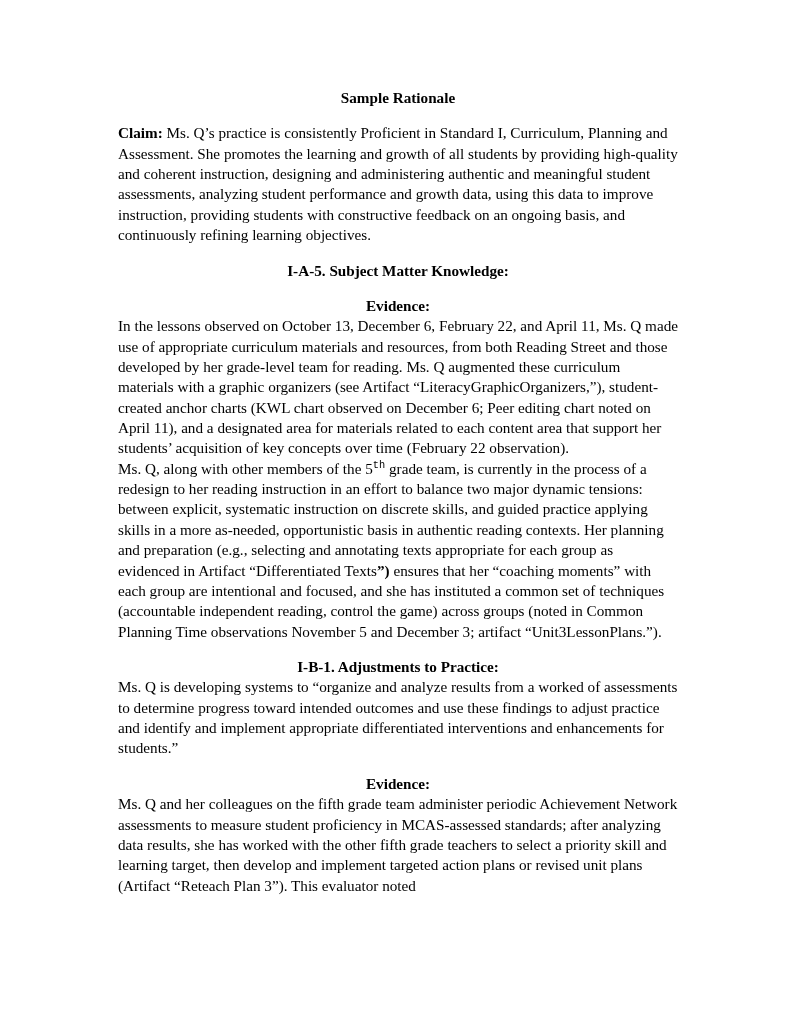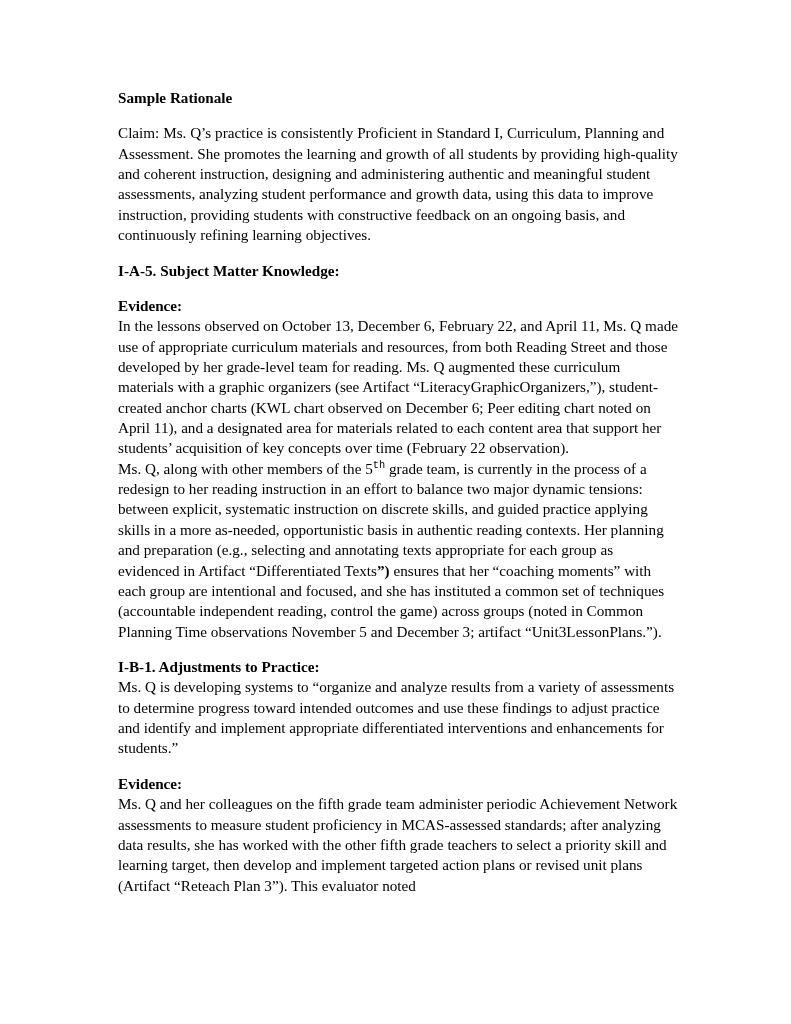--- a/index.html
+++ b/index.html
@@ -31,23 +31,24 @@
     margin: 0 0 0 0;
   }
   .block {
     margin-bottom: 15px;
   }
   .block-tight {
     margin-bottom: 0;
   }
   .heading {
     font-weight: bold;
+    text-align: center;
   }
   .lead {
-    font-weight: normal;
+    font-weight: bold;
   }
   sup {
     font-size: 0.68em;
     vertical-align: super;
     line-height: 0;
     font-family: Liberation Mono, monospace;
   }
   .b { font-weight: bold; }
 </style>
 </head>
@@ -69,21 +70,21 @@
     </div>
 
     <div class="block">
       <p class="para heading">Evidence:</p>
       <p class="para">In the lessons observed on October 13, December  6, February 22, and April 11, Ms. Q made use of appropriate curriculum materials and resources, from both Reading Street and those developed by her grade-level team for reading. Ms. Q augmented these curriculum materials with a graphic organizers (see Artifact “LiteracyGraphicOrganizers,”), student-created anchor charts (KWL chart observed on December 6; Peer editing chart noted on April 11),  and a designated area for materials related to each content area that support her students’ acquisition of key concepts over time (February 22 observation).</p>
       <p class="para"><span>Ms. Q, along with other members of the 5</span><sup>th</sup><span> grade team, is currently in the process of a redesign to her reading instruction in an effort to balance two major dynamic tensions: between explicit, systematic instruction on discrete skills, and guided practice applying skills in a more as-needed, opportunistic basis in authentic reading contexts. Her planning and preparation (e.g., selecting and annotating texts appropriate for each group as evidenced in Artifact “Differentiated Texts</span><span class="b">”)</span><span> ensures that her “coaching moments” with each group are intentional and focused, and she has instituted a common set of techniques (accountable independent reading, control the game) across groups (noted in Common Planning Time observations November 5 and December 3; artifact “Unit3LessonPlans.”).</span></p>
     </div>
 
     <div class="block">
       <p class="para heading">I-B-1. Adjustments to Practice:</p>
-      <p class="para">Ms. Q is developing systems to “organize and analyze results from a variety of assessments to determine progress toward intended outcomes and use these findings to adjust practice and identify and implement appropriate differentiated interventions and enhancements for students.”</p>
+      <p class="para">Ms. Q is developing systems to “organize and analyze results from a worked of assessments to determine progress toward intended outcomes and use these findings to adjust practice and identify and implement appropriate differentiated interventions and enhancements for students.”</p>
     </div>
 
     <div class="block-tight">
       <p class="para heading">Evidence:</p>
       <p class="para">Ms. Q and her colleagues on the fifth grade team administer periodic Achievement Network assessments to measure student proficiency in MCAS-assessed standards; after analyzing data results, she has worked with the other fifth grade teachers to select a priority skill and learning target, then develop and implement targeted action plans or revised unit plans  (Artifact “Reteach Plan 3”). This evaluator noted</p>
     </div>
 
   </div>
 </div>
 

